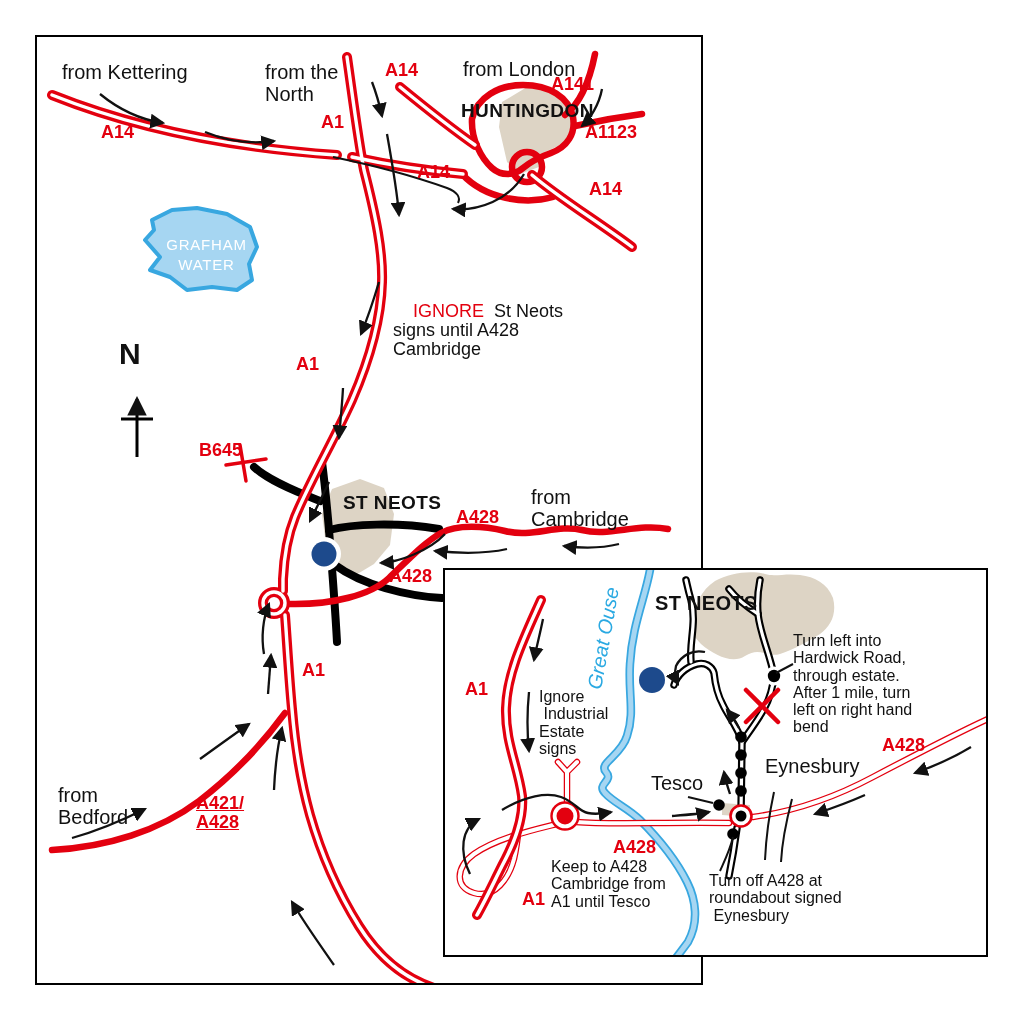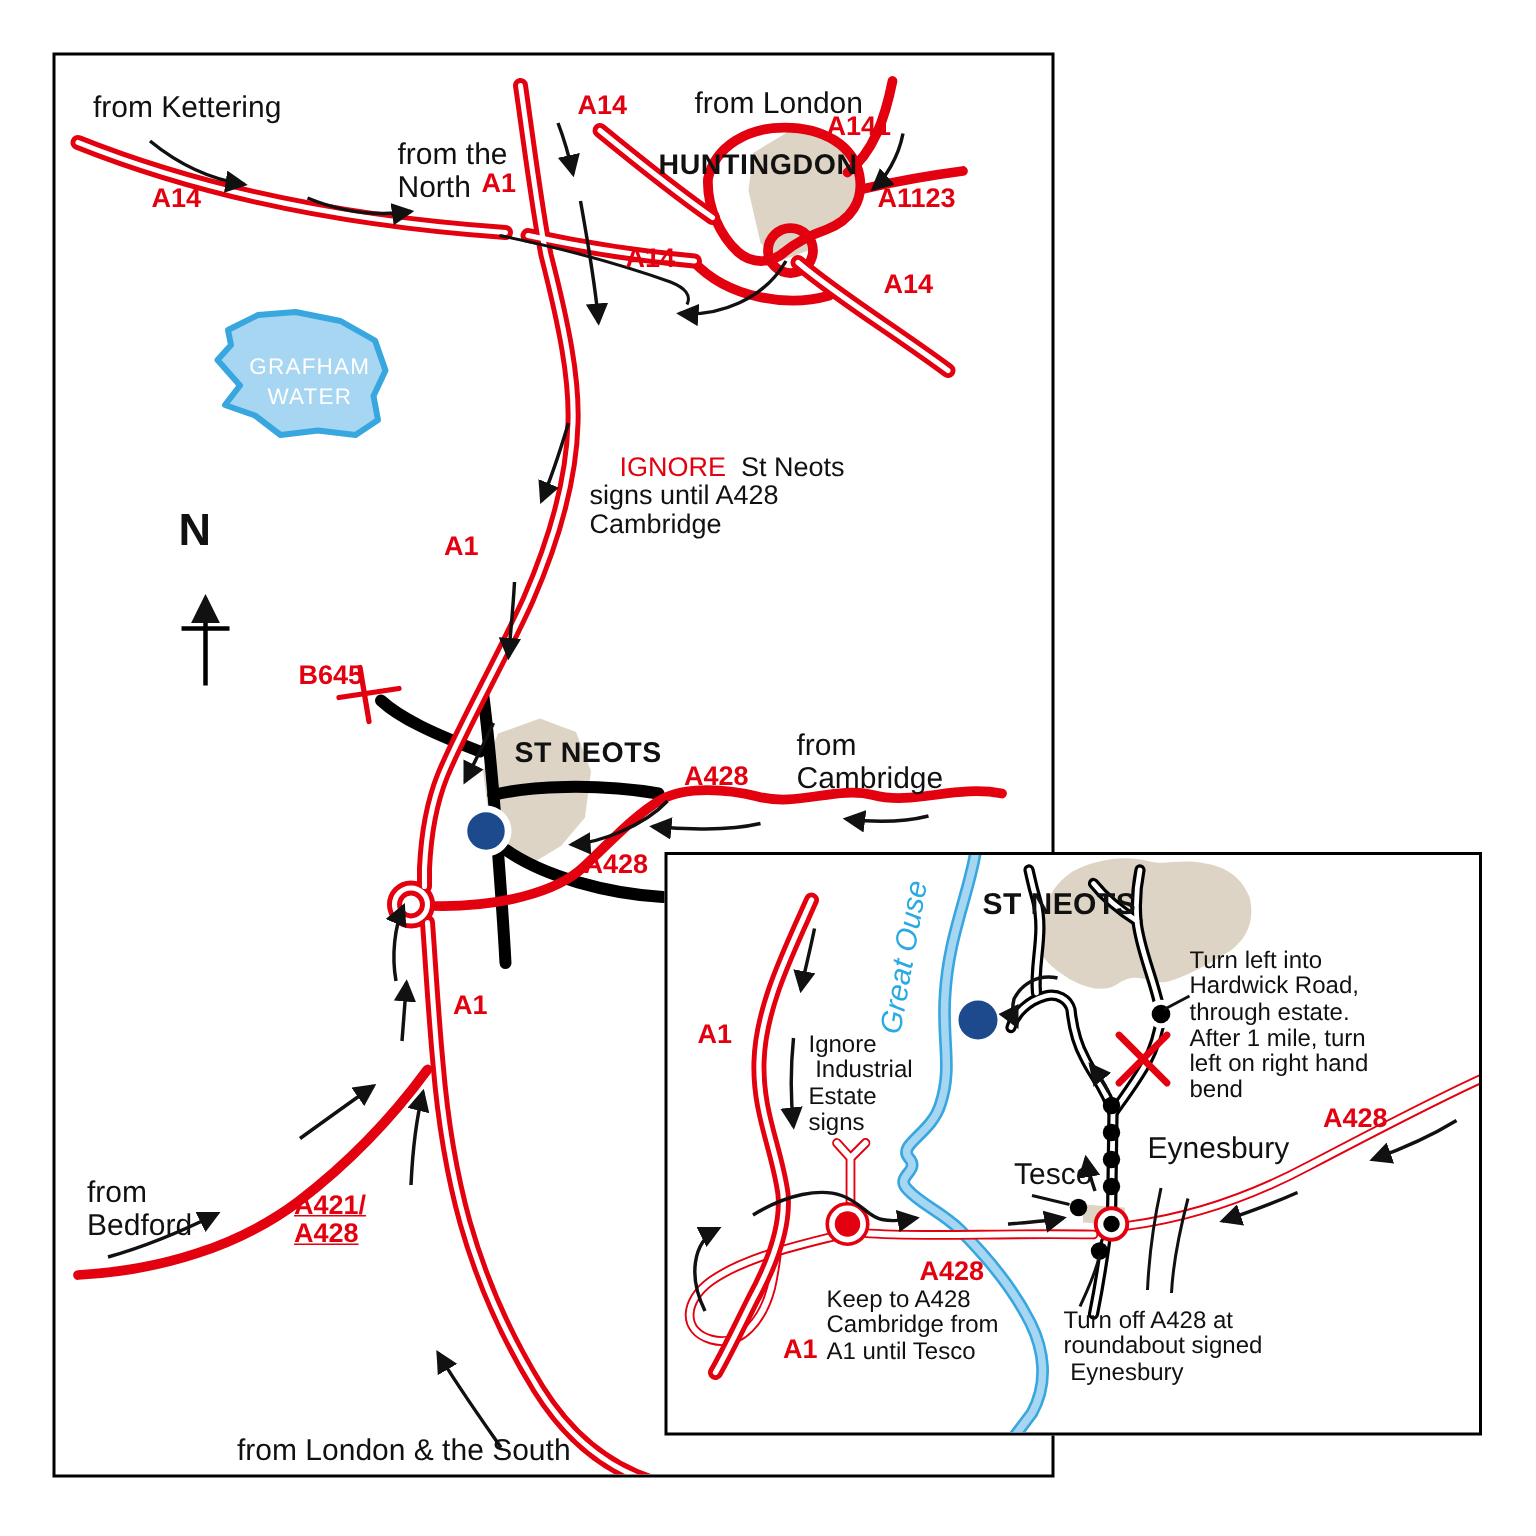--- a/index.html
+++ b/index.html
@@ -131,27 +131,27 @@
       <path d="M231,657 C232,643 233,630 234,618"></path>
       <path d="M237,753 C238,731 241,707 245,691"></path>
       <path d="M35,801 C60,794 88,782 108,772"></path>
       <path d="M163,722 C181,709 199,696 212,687"></path>
       <path d="M297,928 C283,908 266,884 255,865"></path>
     </g>
   </svg>
 
   <div class="lbl dir" style="left:25px;top:24px;">from Kettering</div>
   <div class="lbl road" style="left:64px;top:86px;">A14</div>
-  <div class="lbl dir" style="left:228px;top:24px;margin-top:31px;">from the
+  <div class="lbl dir" style="left:228px;top:24px;">from the
 North</div>
   <div class="lbl road" style="left:284px;top:76px;">A1</div>
   <div class="lbl road" style="left:348px;top:24px;">A14</div>
   <div class="lbl dir" style="left:426px;top:21px;">from London</div>
   <div class="lbl road" style="left:514px;top:38px;">A141</div>
-  <div class="lbl town" style="left:402px;top:64px;">HUNTINGDON</div>
+  <div class="lbl town" style="left:424px;top:64px;">HUNTINGDON</div>
   <div class="lbl road" style="left:548px;top:86px;">A1123</div>
   <div class="lbl road" style="left:380px;top:126px;">A14</div>
   <div class="lbl road" style="left:552px;top:143px;">A14</div>
   <div class="lbl lake-lbl" style="left:122px;top:198px;width:95px;">GRAFHAM
 WATER</div>
   <div class="lbl note" style="left:356px;top:246px;">
     <span class="em">IGNORE</span><span>  St Neots
 signs until A428
 Cambridge</span>
   </div>
@@ -161,21 +161,20 @@
   <div class="lbl town" style="left:306px;top:456px;">ST NEOTS</div>
   <div class="lbl dir" style="left:494px;top:449px;">from
 Cambridge</div>
   <div class="lbl road" style="left:419px;top:471px;">A428</div>
   <div class="lbl road" style="left:352px;top:530px;">A428</div>
   <div class="lbl road" style="left:265px;top:624px;">A1</div>
   <div class="lbl dir" style="left:21px;top:747px;">from
 Bedford</div>
   <div class="lbl road" style="left:159px;top:757px;text-decoration:underline;">A421/
 A428</div>
-  <div class="lbl dir" style="left:121px;top:919px;">from London &amp; the South</div>
 </div>
 
 <div class="map-box" style="left:443px;top:568px;width:541px;height:385px;">
   <svg class="map-svg" width="541" height="385" viewBox="0 0 541 385">
     <defs>
       <marker id="ah2" viewBox="0 0 10 10" refX="8.5" refY="5" markerWidth="6.5" markerHeight="6.5" orient="auto-start-reverse">
         <path d="M0,0 L10,5 L0,10 z" fill="#111"></path>
       </marker>
       <path id="i-a428a" d="M131,252 C165,255 215,252 284,253"></path>
       <path id="i-a428b" d="M308,247 C345,242 385,230 428,207 C468,186 512,163 545,148"></path>
@@ -292,21 +291,21 @@
   <div class="lbl ouse-lbl" style="left:160px;top:99px;">Great Ouse</div>
   <div class="lbl town20" style="left:210px;top:22px;">ST NEOTS</div>
   <div class="lbl note2" style="left:348px;top:62px;">Turn left into
 Hardwick Road,
 through estate.
 After 1 mile, turn
 left on right hand
 bend</div>
   <div class="lbl road" style="left:437px;top:166px;">A428</div>
   <div class="lbl dir20" style="left:320px;top:185px;">Eynesbury</div>
-  <div class="lbl dir20" style="left:206px;top:202px;margin-left:25px;">Tesco</div>
+  <div class="lbl dir20" style="left:206px;top:202px;">Tesco</div>
   <div class="lbl road" style="left:168px;top:268px;">A428</div>
   <div class="lbl note2" style="left:106px;top:288px;">Keep to A428
 Cambridge from
 A1 until Tesco</div>
   <div class="lbl note2" style="left:264px;top:302px;">Turn off A428 at
 roundabout signed
  Eynesbury</div>
   <div class="lbl road" style="left:77px;top:320px;">A1</div>
 </div>
 

